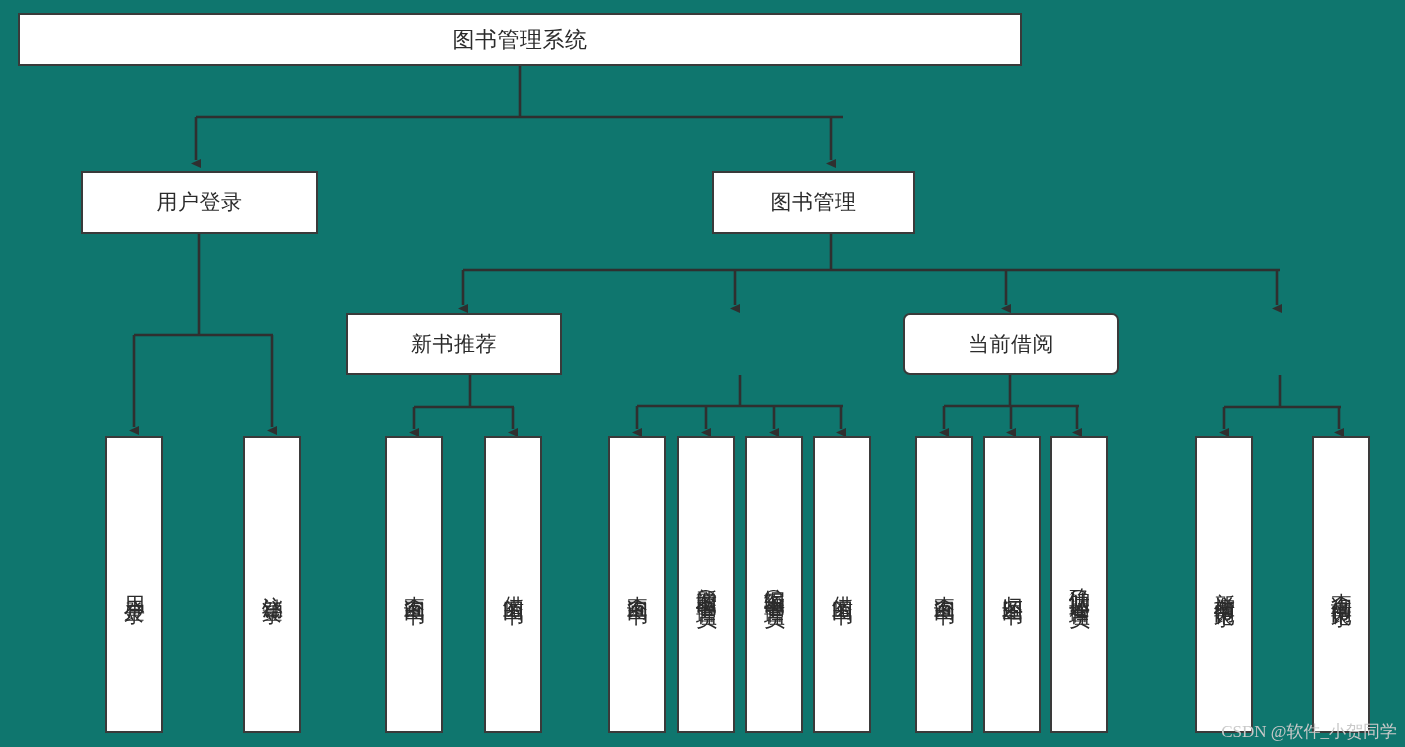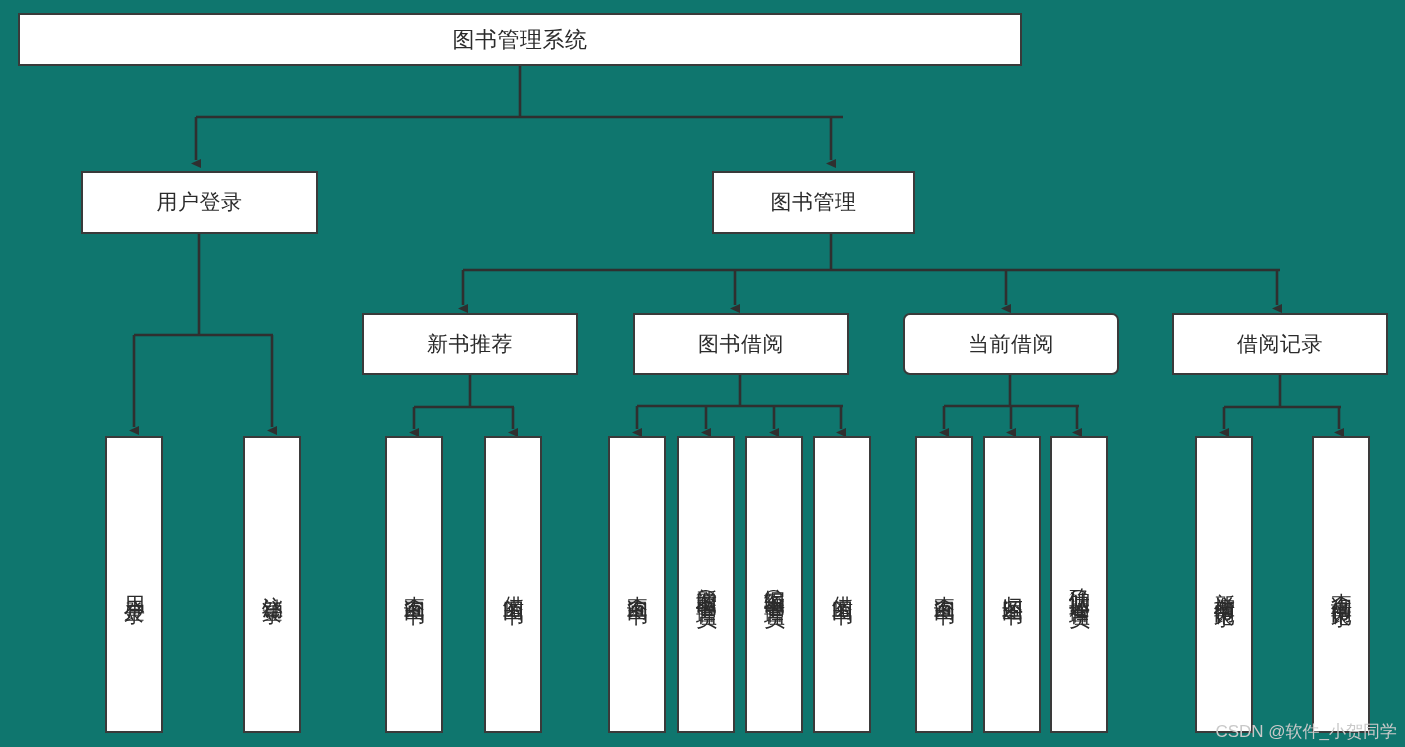--- a/index.html
+++ b/index.html
@@ -55,21 +55,21 @@
   }
   .lvl0 .node-label { font-size: 22px; }
   .lvl1 .node-label { font-size: 21px; }
   .lvl2 .node-label { font-size: 21px; }
   .watermark {
     position: absolute;
     right: 8px;
     bottom: 4px;
     font-size: 17px;
     color: #c9c9c9;
-    font-family: Liberation Sans, sans-serif;
+    font-family: Liberation Serif, serif;
     white-space: nowrap;
     pointer-events: none;
   }
 </style>
 </head>
 <body>
 
 <div id="diagram-root">
 
   <svg class="diagram-canvas" viewBox="0 0 1405 747">
@@ -127,35 +127,29 @@
   </div>
 
   <div class="node-box lvl1" style="left:81px; top:171px; width:237px; height:63px;">
     <span class="node-label horizontal">用户登录</span>
   </div>
 
   <div class="node-box lvl1" style="left:712px; top:171px; width:203px; height:63px;">
     <span class="node-label horizontal">图书管理</span>
   </div>
 
-  <div class="node-box lvl2" style="left:362px; top:313px; width:216px; height:62px;">
+  <div class="node-box lvl2" style="left:346px; top:313px; width:216px; height:62px;">
     <span class="node-label horizontal">新书推荐</span>
   </div>
 
-  <div class="node-box lvl2" style="left:633px; top:313px; width:216px; height:62px;">
-    <span class="node-label horizontal">图书借阅</span>
-  </div>
 
   <div class="node-box lvl2" style="left:903px; top:313px; width:216px; height:62px;border-radius:7px;">
     <span class="node-label horizontal">当前借阅</span>
   </div>
 
-  <div class="node-box lvl2" style="left:1172px; top:313px; width:216px; height:62px;">
-    <span class="node-label horizontal">借阅记录</span>
-  </div>
 
   <div class="node-box lvl3" style="left:105px; top:436px; width:58px; height:297px;">
     <span class="node-label vertical">用户登录</span>
   </div>
 
   <div class="node-box lvl3" style="left:243px; top:436px; width:58px; height:297px;">
     <span class="node-label vertical">注销登录</span>
   </div>
 
   <div class="node-box lvl3" style="left:385px; top:436px; width:58px; height:297px;">

